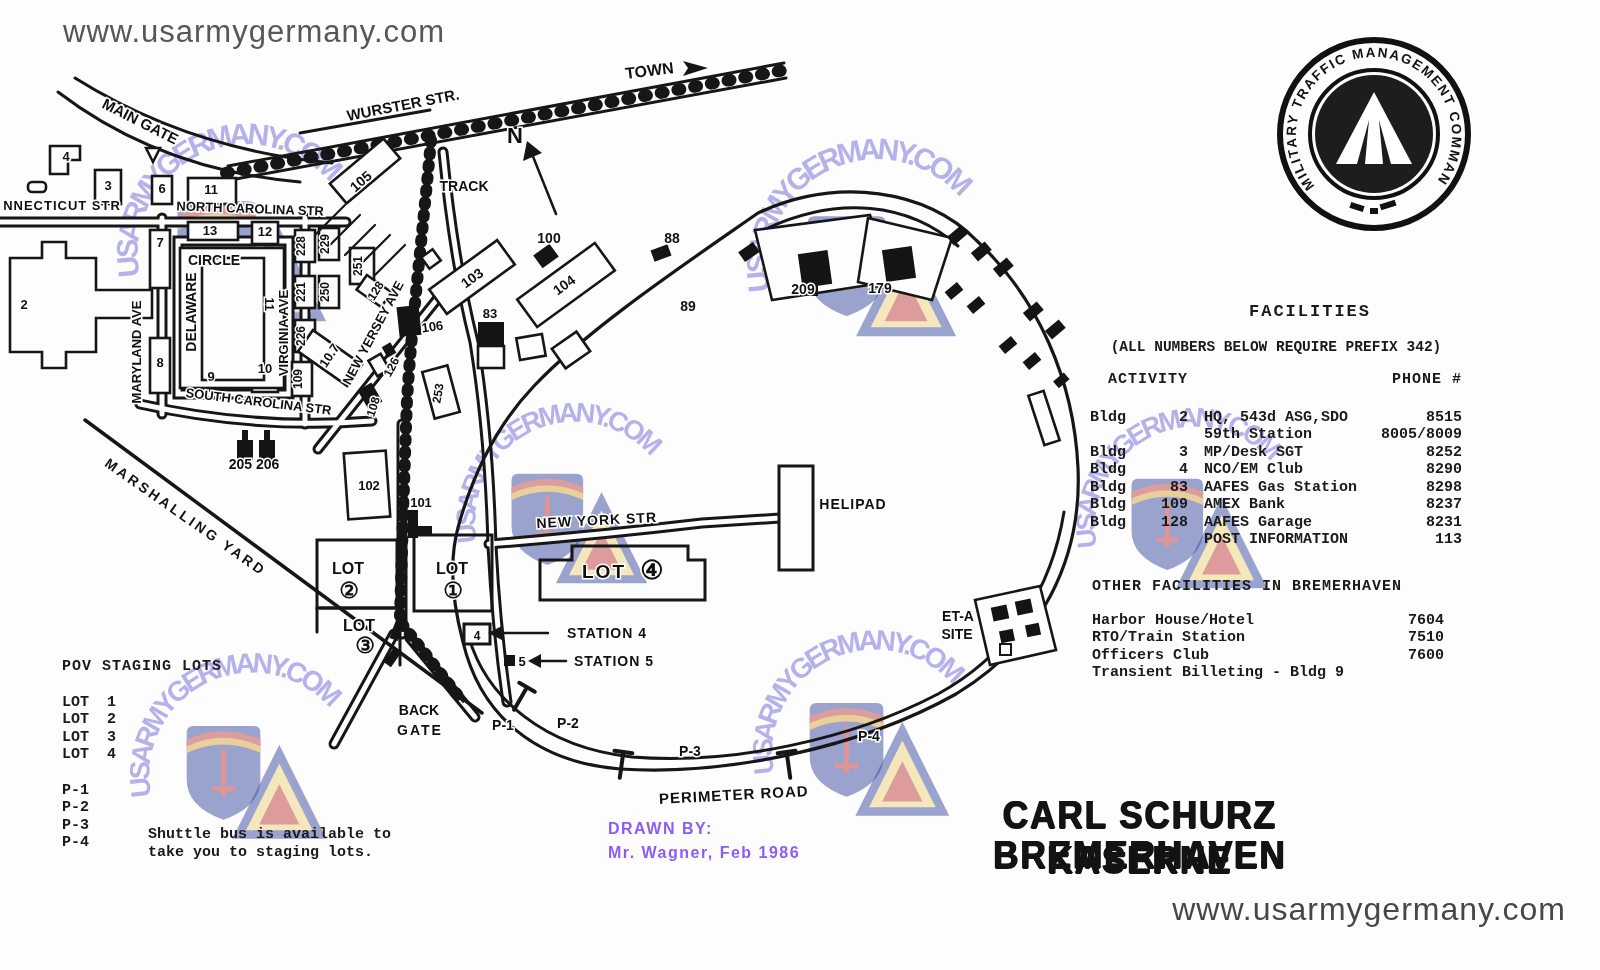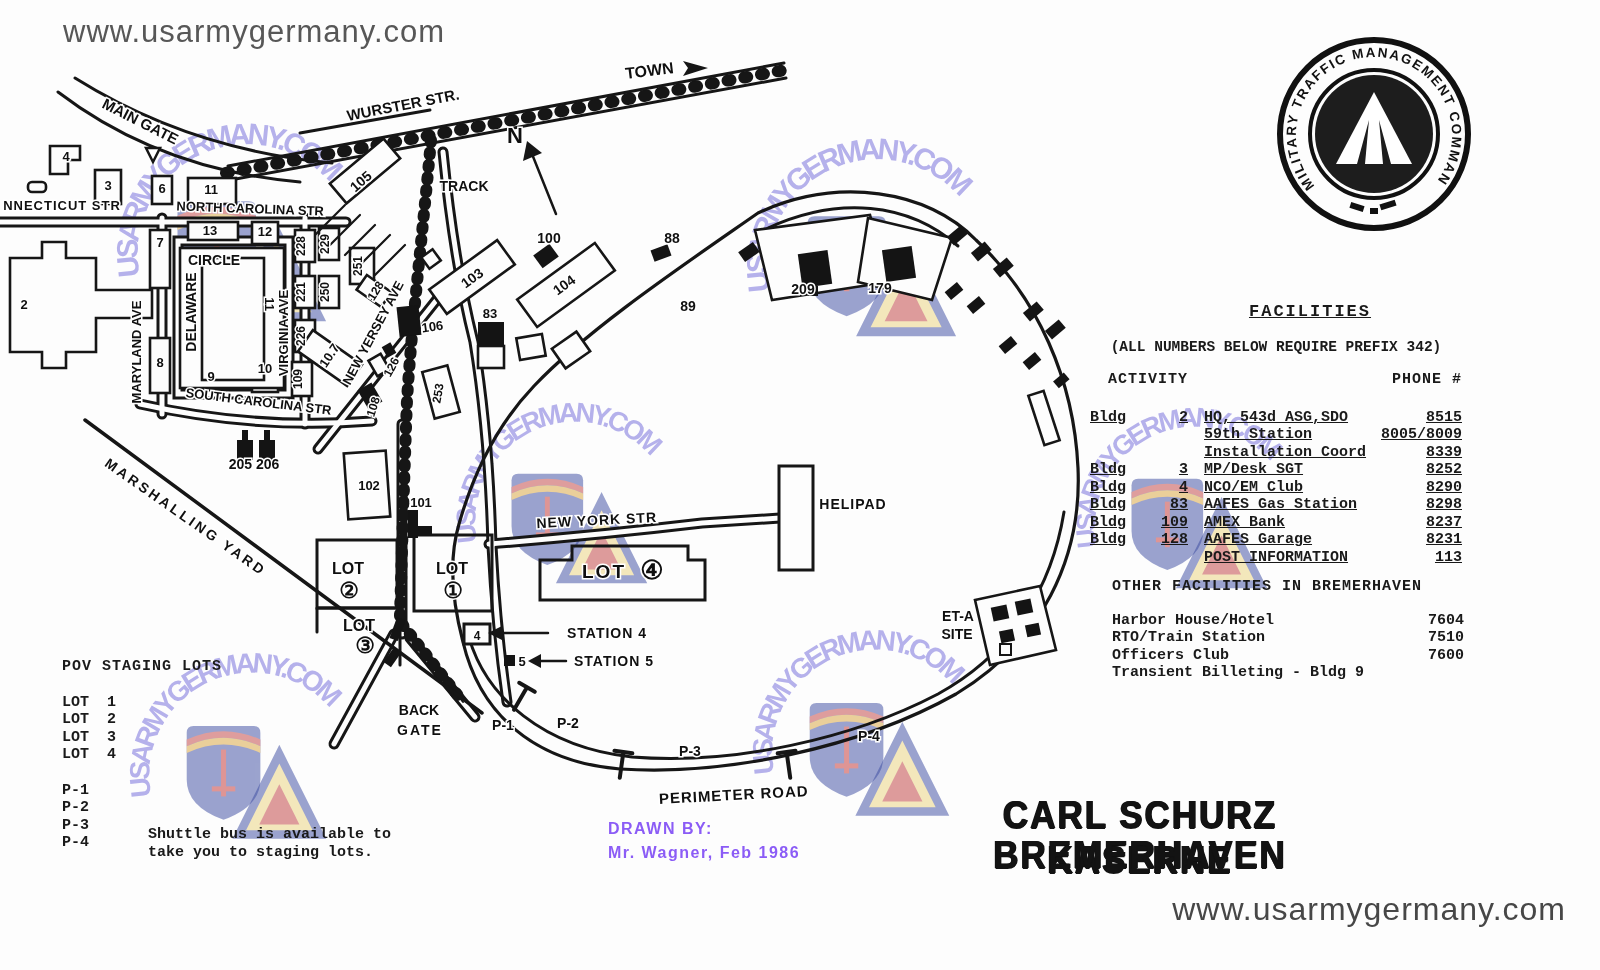--- a/index.html
+++ b/index.html
@@ -353,51 +353,44 @@
         <text transform="translate(254,469) rotate(0)" font-size="14" class="maplabel">205 206</text>
         <text transform="translate(369,490) rotate(0)" font-size="13" class="maplabel">102</text>
         <text transform="translate(421,507) rotate(0)" font-size="13" class="maplabel">101</text>
       </g>
 </svg>
 
 <div class="ov siteurl" style="left:63px;top:14px;">www.usarmygermany.com</div>
 <div class="ov siteurl bottom" style="left:1136px;top:891px;width:430px;">www.usarmygermany.com</div>
 
 <div class="ov" style="left:1090px;top:303px;width:372px;">
-  <div class="tw fac-title" style="width:250px;margin-left:95px;text-decoration:underline;">FACILITIES</div>
+  <div class="tw fac-title" style="width:250px;margin-left:95px;">FACILITIES</div>
   <div class="tw fac-note" style="margin-top:18px;text-align:center;">(ALL NUMBERS BELOW REQUIRE PREFIX 342)</div>
   <div class="fac-head" style="margin-top:15px;">
     <div class="tw" style="padding-left:18px;letter-spacing:1px;">ACTIVITY</div>
     <div class="tw" style="text-align:right;letter-spacing:1px;">PHONE #</div>
   </div>
-  <div style="margin-top:20px;text-decoration:underline;">
+  <div style="margin-top:20px;">
 
       <div class="fac-row">
         <span class="tw">Bldg</span>
         <span class="tw num">2</span>
         <span class="tw"></span>
         <span class="tw">HQ, 543d ASG,SDO</span>
         <span class="tw phone">8515</span>
       </div>
 
       <div class="fac-row">
         <span class="tw"></span>
         <span class="tw num"></span>
         <span class="tw"></span>
         <span class="tw">59th Station</span>
         <span class="tw phone">8005/8009</span>
       </div>
 
-      <div class="fac-row">
-        <span class="tw"></span>
-        <span class="tw num"></span>
-        <span class="tw"></span>
-        <span class="tw">Installation Coord</span>
-        <span class="tw phone">8339</span>
-      </div>
 
       <div class="fac-row">
         <span class="tw">Bldg</span>
         <span class="tw num">3</span>
         <span class="tw"></span>
         <span class="tw">MP/Desk SGT</span>
         <span class="tw phone">8252</span>
       </div>
 
       <div class="fac-row">
@@ -435,21 +428,21 @@
       <div class="fac-row">
         <span class="tw"></span>
         <span class="tw num"></span>
         <span class="tw"></span>
         <span class="tw">POST INFORMATION</span>
         <span class="tw phone">113</span>
       </div>
     </div>
 </div>
 
-<div class="ov" style="left:1092px;top:578px;width:352px;margin-left:20px;">
+<div class="ov" style="left:1092px;top:578px;width:352px;">
   <div class="tw" style="letter-spacing:1px;">OTHER FACILITIES IN BREMERHAVEN</div>
   <div style="margin-top:16px;">
 
       <div class="oth-row">
         <span class="tw">Harbor House/Hotel</span>
         <span class="tw phone">7604</span>
       </div>
 
       <div class="oth-row">
         <span class="tw">RTO/Train Station</span>

